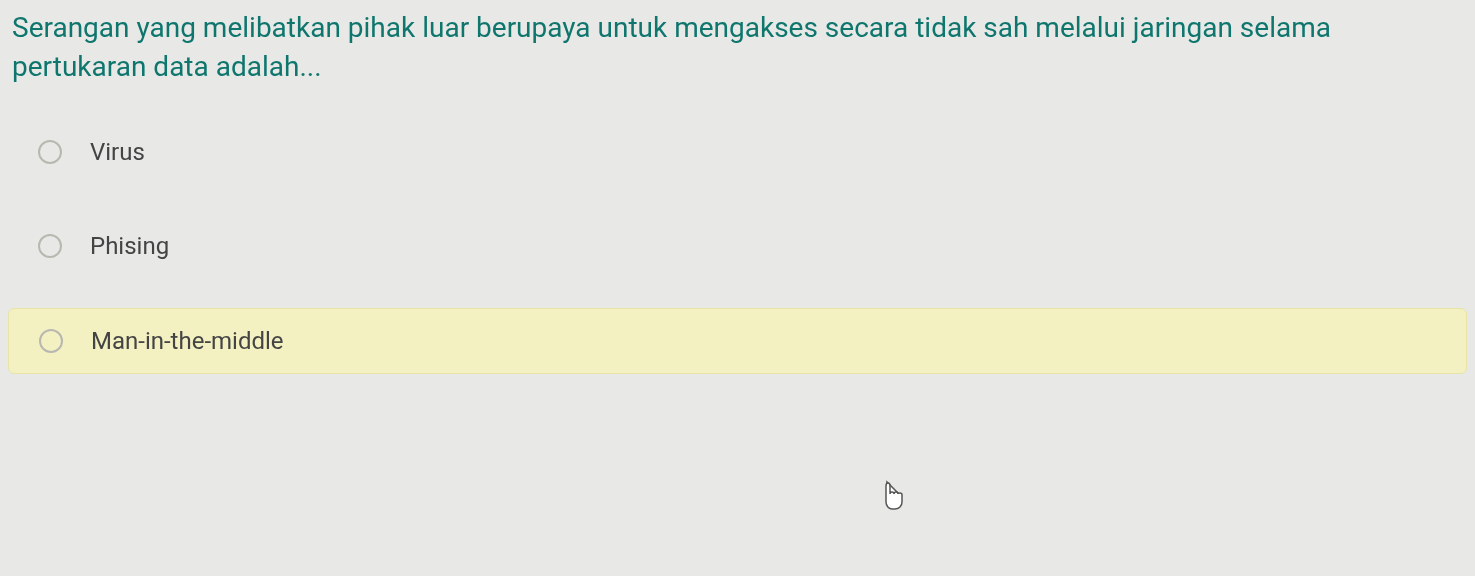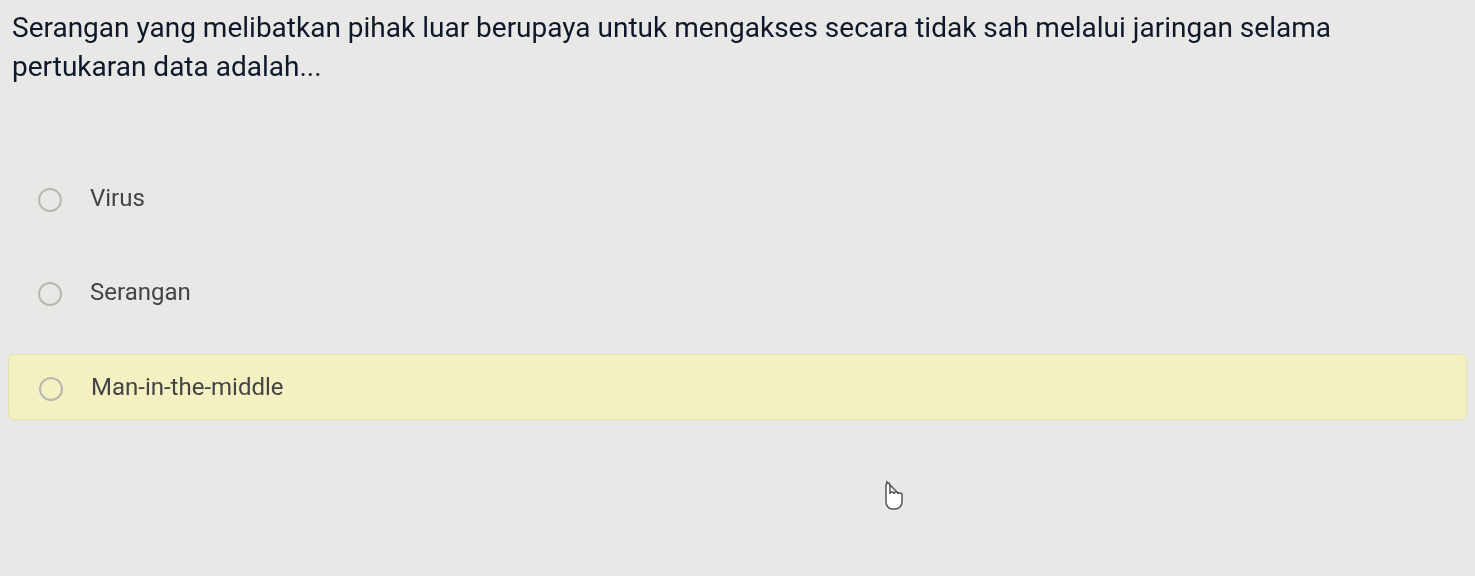--- a/index.html
+++ b/index.html
@@ -10,31 +10,31 @@
     body {
       font-family: -apple-system, BlinkMacSystemFont, "Segoe UI", Roboto, "Helvetica Neue", Arial, sans-serif;
       background: #e8e9e6;
       width: 1475px;
       height: 576px;
       padding: 0;
       position: relative;
     }
     .question-text {
       font-size: 28px;
-      color: #0f172a;
+      color: #0f766e;
       line-height: 1.4;
       padding: 8px 12px 0 12px;
-      margin-bottom: 80px;
+      margin-bottom: 34px;
     }
     .options {
       padding: 0 8px;
     }
     .option-row {
       display: flex;
-      align-items: flex-end;
+      align-items: center;
       padding: 18px 30px;
       margin-bottom: 30px;
       border-radius: 6px;
       cursor: pointer;
     }
     .option-row.hovered {
       background: #f3f0c2;
       border: 1px solid #e8e4a8;
       margin-bottom: 20px;
       margin-top: 23px;
@@ -65,21 +65,21 @@
 <div class="question-text">Serangan yang melibatkan pihak luar berupaya untuk mengakses secara tidak sah melalui jaringan selama pertukaran data adalah...</div>
 
 <div class="options">
   <div class="option-row">
     <div class="radio"></div>
     <span class="option-label">Virus</span>
   </div>
 
   <div class="option-row">
     <div class="radio"></div>
-    <span class="option-label">Serangan</span>
+    <span class="option-label">Phising</span>
   </div>
 
 
   <div class="option-row hovered">
     <div class="radio"></div>
     <span class="option-label">Man-in-the-middle</span>
   </div>
 </div>
 
 <svg class="cursor-icon" width="28" height="32" viewBox="0 0 28 32">

